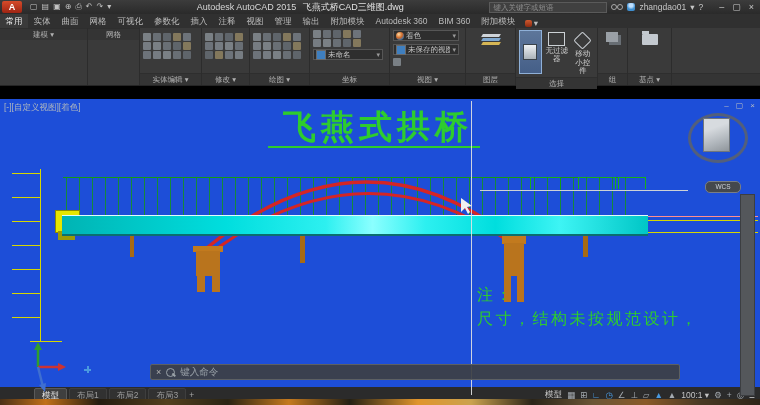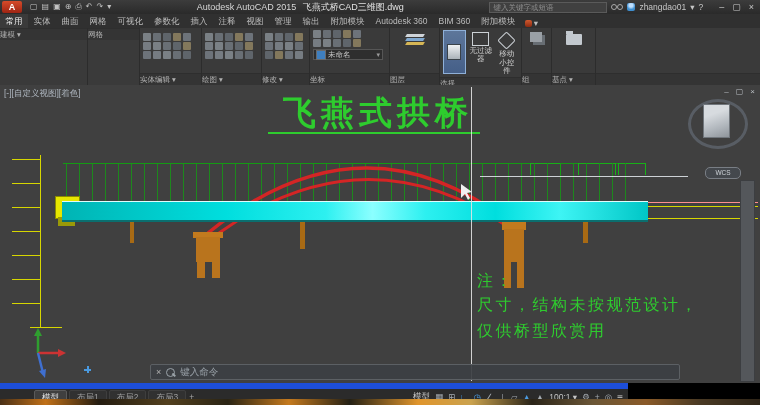--- a/index.html
+++ b/index.html
@@ -31,21 +31,21 @@
     display:flex;align-items:flex-end;color:#bdbdbd;font-size:8.5px;white-space:nowrap;}
   .rtab{padding:0 5.5px;height:14px;line-height:14px;}
   .rtab.active{background:#3a3a3a;color:#f0f0f0;}
   .rtab-extra{margin-left:4px;display:flex;align-items:center;gap:2px;}
   .reddot{width:7px;height:7px;border-radius:2px;background:linear-gradient(#d05a30,#8c2a10);}
   
   .ribbon{position:absolute;left:0;top:28px;width:760px;height:57px;background:#3a3a3a;
     display:flex;border-bottom:1px solid #252525;}
   .panel{height:100%;border-right:1px solid #2c2c2c;display:flex;flex-direction:column;box-sizing:border-box;}
   .pbody{flex:1;display:flex;align-items:flex-start;gap:3px;padding:2px 3px;box-sizing:border-box;}
-  .plabel{height:11px;line-height:11px;font-size:7.5px;color:#b2b2b2;text-align:left;
+  .plabel{height:11px;line-height:11px;font-size:7.5px;color:#b2b2b2;text-align:center;
     background:#343434;border-top:1px solid #2e2e2e;}
   .bigbtn{display:flex;flex-direction:column;align-items:center;width:32px;gap:1px;
     font-size:7.5px;color:#d2d2d2;text-align:center;line-height:8px;padding-top:2px;}
   .icube{width:17px;height:15px;background:linear-gradient(150deg,#eceef0 15%,#b9bfc5 65%,#868c92);
     border:1px solid #5f6468;border-radius:1px;}
   .ismooth{width:16px;height:14px;border-radius:4px;background:linear-gradient(150deg,#e8eaec,#9aa1a7);
     border:1px solid #5f6468;}
   .isect{width:16px;height:13px;background:linear-gradient(150deg,#cdd2d6,#8f969c);
     border:1px solid #5f6468;position:relative;}
   .isect::after{content:"";position:absolute;left:1px;top:5px;width:13px;height:1px;
@@ -70,21 +70,21 @@
   .igiz{width:11px;height:11px;border:1.5px solid #c8cdd2;transform:rotate(45deg);border-radius:2px;margin:2px;}
   .ilayers{width:18px;height:15px;display:flex;flex-direction:column;justify-content:center;gap:1px;}
   .ilayers b{display:block;height:3px;transform:skewX(-30deg);}
   .ilayers b:nth-child(1){background:#cfd4d9;}
   .ilayers b:nth-child(2){background:#7fa8d0;}
   .ilayers b:nth-child(3){background:#d6b655;}
   .igroup{width:12px;height:10px;background:#9aa0a6;box-shadow:3px 3px 0 #686e74;margin:2px 4px 2px 2px;}
   .ibase{width:16px;height:11px;background:#c3c9cf;border-radius:1px;position:relative;margin-top:4px;}
   .ibase::before{content:"";position:absolute;left:0;top:-3px;width:7px;height:3px;background:#c3c9cf;}
   
-  .viewport{position:absolute;left:0;top:85px;width:760px;height:298px;background:#404040;overflow:hidden;}
+  .viewport{position:absolute;left:0;top:99px;width:760px;height:298px;background:#1d4ed8;overflow:hidden;}
   .vplabel{position:absolute;left:4px;top:3px;font-size:8.5px;color:#aeb6bf;z-index:9;}
   .vpwin{position:absolute;right:5px;top:2px;display:flex;gap:7px;color:#b9bec3;font-size:8px;z-index:9;}
   .vcring{position:absolute;left:688px;top:14px;width:54px;height:44px;border:3px solid #5d636b;
     border-radius:50%;opacity:.85;}
   .vccube{position:absolute;left:703px;top:19px;width:25px;height:32px;
     background:linear-gradient(160deg,#d7dbdf 30%,#aeb4ba 70%,#8f959b);border:1px solid #70767c;}
   .vcpill{position:absolute;left:705px;top:82px;width:34px;height:10px;border-radius:5px;
     background:#44484d;border:1px solid #797e85;color:#ced3d8;font-size:6.5px;line-height:10px;
     text-align:center;}
   .dwgtitle{position:absolute;left:266px;top:6px;width:224px;text-align:center;
@@ -116,22 +116,22 @@
     display:flex;align-items:center;gap:5px;padding:0 5px;box-sizing:border-box;}
   .cmdx{color:#b2b2b2;font-size:9px;}
   .wrench{width:7px;height:7px;border:1.5px solid #9aa2a8;border-radius:50%;position:relative;}
   .wrench::after{content:"";position:absolute;left:5px;top:5px;width:4px;height:1.5px;
     background:#9aa2a8;transform:rotate(45deg);}
   .cmdprompt{color:#99a1a8;font-size:9.5px;}
   .bluecross{position:absolute;left:84px;top:366px;width:7px;height:7px;z-index:21;}
   .bluecross::before{content:"";position:absolute;left:3px;top:0;width:1.5px;height:7px;background:#4a9ae0;}
   .bluecross::after{content:"";position:absolute;left:0;top:3px;width:7px;height:1.5px;background:#4a9ae0;}
   
-  .tabsbar{position:absolute;left:0;top:383px;width:628px;height:16px;background:#2b2b2b;
-    border-top:6px solid #1d4ed8;display:flex;align-items:center;font-size:8.5px;color:#9c9c9c;}
+  .tabsbar{position:absolute;left:0;top:383px;width:760px;height:16px;background:#2b2b2b;
+    border-top:4px solid #1d4ed8;display:flex;align-items:center;font-size:8.5px;color:#9c9c9c;}
   .mtab{margin-left:34px;padding:0 7px;height:13px;line-height:13px;background:#3f3f3f;
     border:1px solid #5a5a5a;color:#e4e4e4;border-radius:2px;}
   .ltab{padding:0 7px;height:13px;line-height:13px;background:#313131;border:1px solid #3e3e3e;
     border-radius:2px;margin-left:2px;}
   .addtab{margin-left:3px;color:#a8a8a8;}
   .statusicons{margin-left:auto;display:flex;align-items:center;gap:5px;margin-right:5px;
     color:#a4aab0;font-size:8.5px;}
   .statusicons .blue{color:#4a9ae0;}
   .statusicons .mlabel{color:#c8c8c8;}
   .statusicons .scale{color:#c4c4c4;}
@@ -221,20 +221,39 @@
             <span class="cell" style="background: rgb(131, 120, 92);"></span>
             <span class="cell" style="background: rgb(109, 115, 122);"></span>
             <span class="cell" style="background: rgb(118, 124, 130);"></span>
             <span class="cell" style="background: rgb(122, 128, 133);"></span>
             <span class="cell" style="background: rgb(105, 111, 117);"></span>
             <span class="cell" style="background: rgb(95, 101, 107);"></span>
           </div>
         </div>
       <div class="plabel">实体编辑 ▾</div>
     </div>
+    <div class="panel" style="width:48px">
+      <div class="pbody">
+          <div class="sgrid">
+            <span class="cell" style="background: rgb(122, 128, 133);"></span>
+            <span class="cell" style="background: rgb(105, 111, 117);"></span>
+            <span class="cell" style="background: rgb(95, 101, 107);"></span>
+            <span class="cell" style="background: rgb(131, 120, 92);"></span>
+            <span class="cell" style="background: rgb(109, 115, 122);"></span>
+            <span class="cell" style="background: rgb(118, 124, 130);"></span>
+            <span class="cell" style="background: rgb(122, 128, 133);"></span>
+            <span class="cell" style="background: rgb(105, 111, 117);"></span>
+            <span class="cell" style="background: rgb(95, 101, 107);"></span>
+            <span class="cell" style="background: rgb(131, 120, 92);"></span>
+            <span class="cell" style="background: rgb(109, 115, 122);"></span>
+            <span class="cell" style="background: rgb(118, 124, 130);"></span>
+          </div>
+        </div>
+      <div class="plabel">修改 ▾</div>
+    </div>
     <div class="panel" style="width:60px">
       <div class="pbody">
           <div class="sgrid c5">
             <span class="cell" style="background: rgb(122, 128, 133);"></span>
             <span class="cell" style="background: rgb(105, 111, 117);"></span>
             <span class="cell" style="background: rgb(95, 101, 107);"></span>
             <span class="cell" style="background: rgb(131, 120, 92);"></span>
             <span class="cell" style="background: rgb(109, 115, 122);"></span>
             <span class="cell" style="background: rgb(118, 124, 130);"></span>
             <span class="cell" style="background: rgb(122, 128, 133);"></span>
@@ -242,39 +261,20 @@
             <span class="cell" style="background: rgb(95, 101, 107);"></span>
             <span class="cell" style="background: rgb(131, 120, 92);"></span>
             <span class="cell" style="background: rgb(109, 115, 122);"></span>
             <span class="cell" style="background: rgb(118, 124, 130);"></span>
             <span class="cell" style="background: rgb(122, 128, 133);"></span>
             <span class="cell" style="background: rgb(105, 111, 117);"></span>
             <span class="cell" style="background: rgb(95, 101, 107);"></span>
           </div>
         </div>
       <div class="plabel">绘图 ▾</div>
-    </div>
-    <div class="panel" style="width:48px">
-      <div class="pbody">
-          <div class="sgrid">
-            <span class="cell" style="background: rgb(122, 128, 133);"></span>
-            <span class="cell" style="background: rgb(105, 111, 117);"></span>
-            <span class="cell" style="background: rgb(95, 101, 107);"></span>
-            <span class="cell" style="background: rgb(131, 120, 92);"></span>
-            <span class="cell" style="background: rgb(109, 115, 122);"></span>
-            <span class="cell" style="background: rgb(118, 124, 130);"></span>
-            <span class="cell" style="background: rgb(122, 128, 133);"></span>
-            <span class="cell" style="background: rgb(105, 111, 117);"></span>
-            <span class="cell" style="background: rgb(95, 101, 107);"></span>
-            <span class="cell" style="background: rgb(131, 120, 92);"></span>
-            <span class="cell" style="background: rgb(109, 115, 122);"></span>
-            <span class="cell" style="background: rgb(118, 124, 130);"></span>
-          </div>
-        </div>
-      <div class="plabel">修改 ▾</div>
     </div>
     <div class="panel" style="width:80px">
       <div class="pbody" style="flex-direction:column;gap:2px">
         <div class="sgrid c5" style="margin-top:0">
             <span class="cell" style="background: rgb(122, 128, 133);"></span>
             <span class="cell" style="background: rgb(105, 111, 117);"></span>
             <span class="cell" style="background: rgb(95, 101, 107);"></span>
             <span class="cell" style="background: rgb(131, 120, 92);"></span>
             <span class="cell" style="background: rgb(109, 115, 122);"></span>
             <span class="cell" style="background: rgb(118, 124, 130);"></span>
@@ -283,20 +283,38 @@
             <span class="cell" style="background: rgb(95, 101, 107);"></span>
             <span class="cell" style="background: rgb(131, 120, 92);"></span>
           </div>
         <div class="dd" style="width:70px">
           <i class="vtiny"></i>
           <span class="grow">未命名</span>
           <span class="car">▾</span>
         </div>
       </div>
       <div class="plabel">坐标</div>
+    </div>
+    <div class="panel" style="width:76px">
+      <div class="pbody" style="flex-direction:column;gap:1px">
+        <div class="dd">
+          <i class="sphere"></i>
+          <span class="grow">着色</span>
+          <span class="car">▾</span>
+        </div>
+        <div class="dd">
+          <i class="vtiny"></i>
+          <span class="grow">未保存的视图</span>
+          <span class="car">▾</span>
+        </div>
+        <div class="sgrid c3" style="margin-top:0">
+            <span class="cell" style="background: rgb(122, 128, 133);"></span>
+          </div>
+      </div>
+      <div class="plabel">视图 ▾</div>
     </div>
     <div class="panel" style="width:50px">
       <div class="pbody" style="justify-content:center">
         <div class="bigbtn">
           <i class="ilayers">
               <b></b>
               <b></b>
               <b></b>
             </i>
         </div>
@@ -390,21 +408,20 @@
         <path d="M38 268 H60" stroke="#cc3333" stroke-width="2.5"></path>
         <path d="M58 264 L66 268 L58 272 Z" fill="#cc3333"></path>
         <path d="M38 268 L43 288" stroke="#3f6fd0" stroke-width="2.5"></path>
         <path d="M39 286 L45 293 L46 284 Z" fill="#3f6fd0"></path>
       </g>
       <polygon points="461,99 461,113 465,109 468,115 470,113 467,108 472,107" fill="#f0f0f0"></polygon>
     </svg>
 
     <div class="note" style="top:186px">注：</div>
     <div class="note" style="top:210px">尺寸，结构未按规范设计，</div>
-    <div class="note" style="top:236px">仅供桥型欣赏用</div>
 
     <div class="crosshair"></div>
     <div class="vscroll"></div>
   <div class="hanger" style="left: 66px;"></div>
       <div class="hanger" style="left: 79px;"></div>
       <div class="hanger" style="left: 92px;"></div>
       <div class="hanger" style="left: 105px;"></div>
       <div class="hanger" style="left: 118px;"></div>
       <div class="hanger" style="left: 131px;"></div>
       <div class="hanger" style="left: 144px;"></div>

